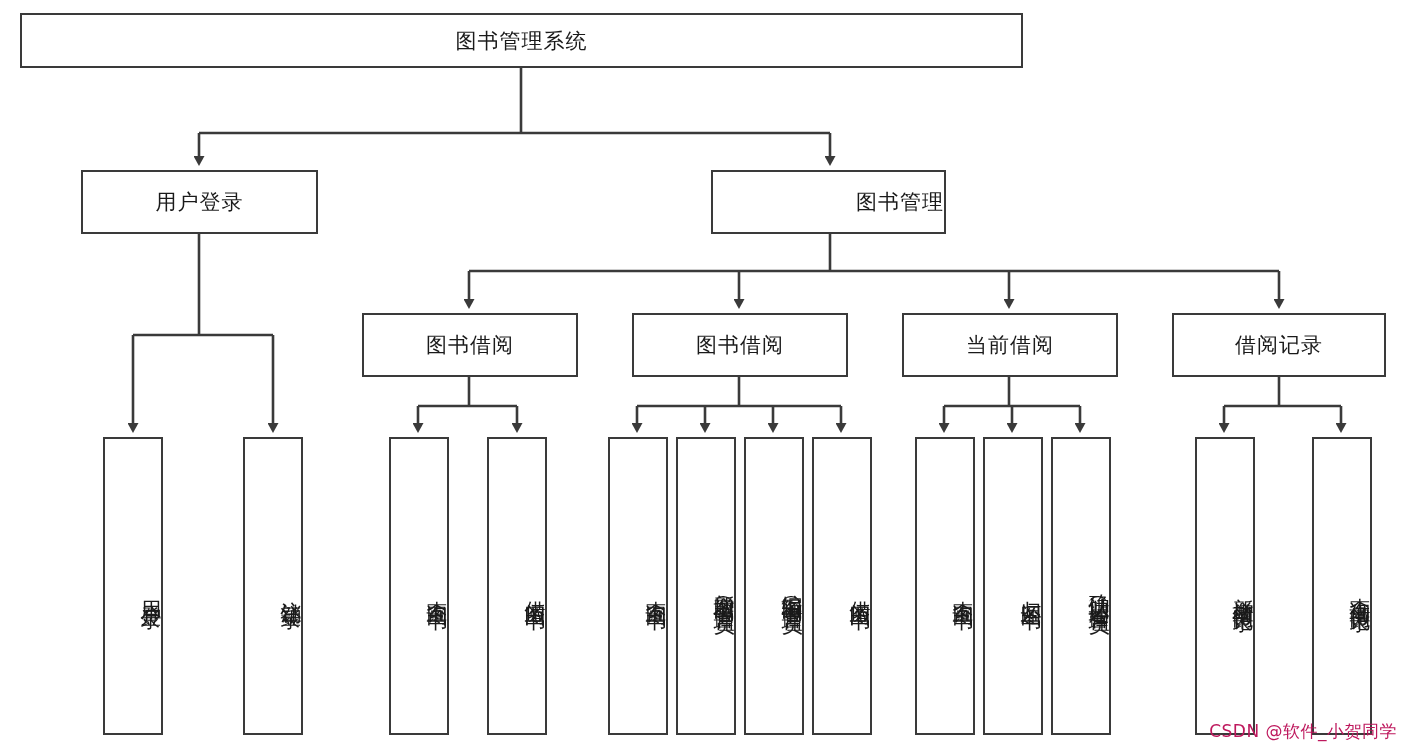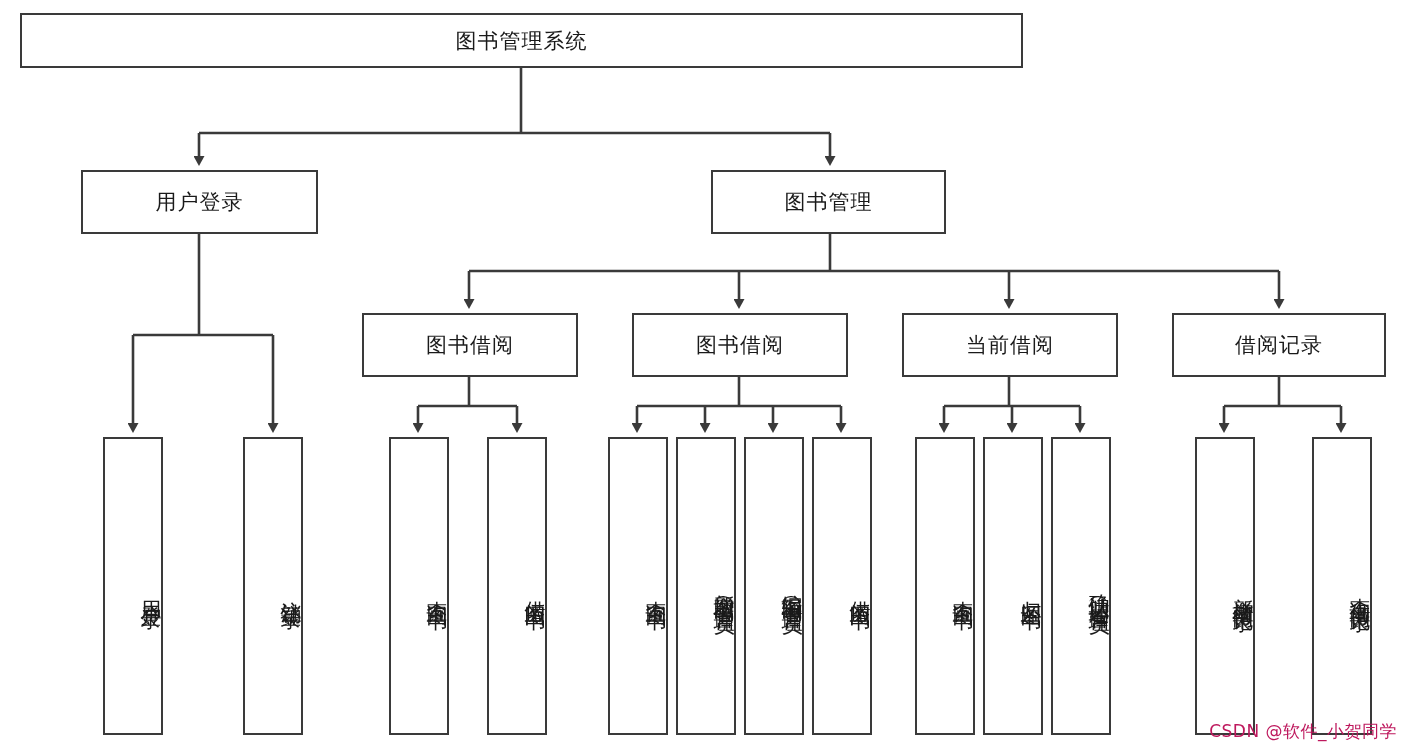--- a/index.html
+++ b/index.html
@@ -118,21 +118,21 @@
     </g>
   </svg>
 
   <div class="node horiz" style="left:20px; top:13px; width:1003px; height:55px;">
     <span>图书管理系统</span>
   </div>
 
   <div class="node horiz" style="left:81px; top:170px; width:237px; height:64px;">
     <span>用户登录</span>
   </div>
-  <div class="node horiz" style="left:711px; top:170px; width:235px; height:64px;">
+  <div class="node horiz" style="left:711px; top:170px; width:235px; height:64px;justify-content:flex-end;">
     <span>图书管理</span>
   </div>
 
   <div class="node horiz" style="left:362px; top:313px; width:216px; height:64px;">
     <span>图书借阅</span>
   </div>
   <div class="node horiz" style="left:632px; top:313px; width:216px; height:64px;">
     <span>图书借阅</span>
   </div>
   <div class="node horiz" style="left:902px; top:313px; width:216px; height:64px;">

